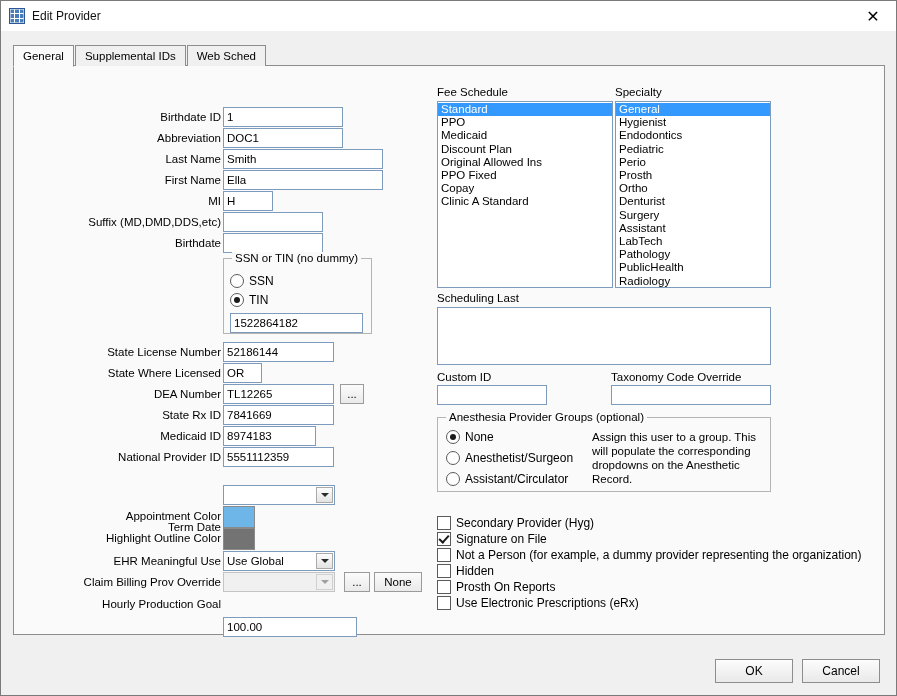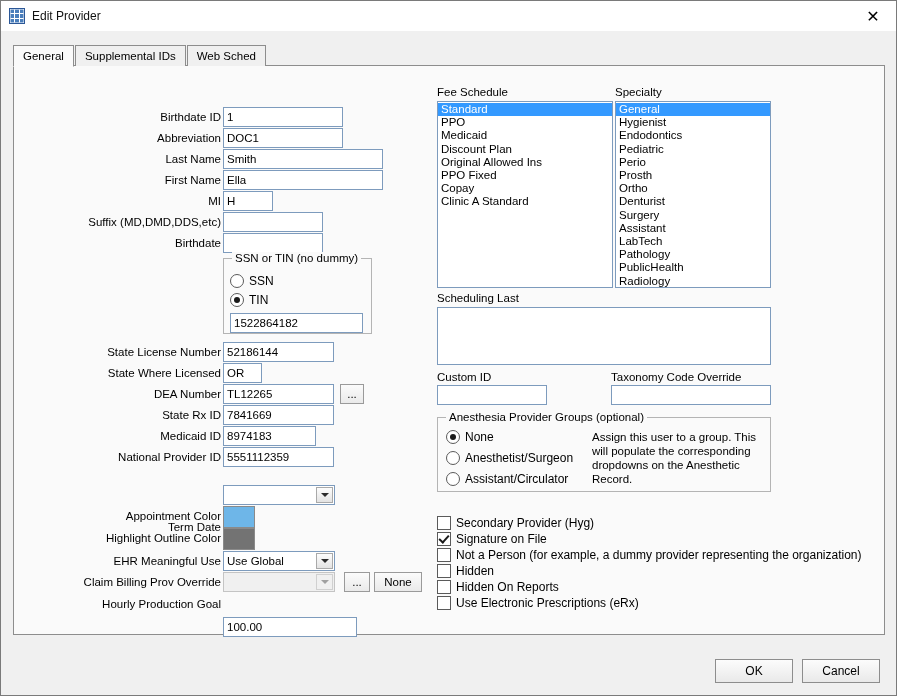--- a/index.html
+++ b/index.html
@@ -446,21 +446,21 @@
     <div class="check" style="left:423px; top:482px;">
       <span class="box"></span>
       <span>Not a Person (for example, a dummy provider representing the organization)</span>
     </div>
     <div class="check" style="left:423px; top:498px;">
       <span class="box"></span>
       <span>Hidden</span>
     </div>
     <div class="check" style="left:423px; top:514px;">
       <span class="box"></span>
-      <span>Hidden On Reports</span>
+      <span>Prosth On Reports</span>
     </div>
     <div class="check" style="left:423px; top:530px;">
       <span class="box"></span>
       <span>Use Electronic Prescriptions (eRx)</span>
     </div>
 
   </div>
 
   <div class="footer-btn" style="left:714px; top:658px;">OK</div>
   <div class="footer-btn" style="left:801px; top:658px;">Cancel</div>

